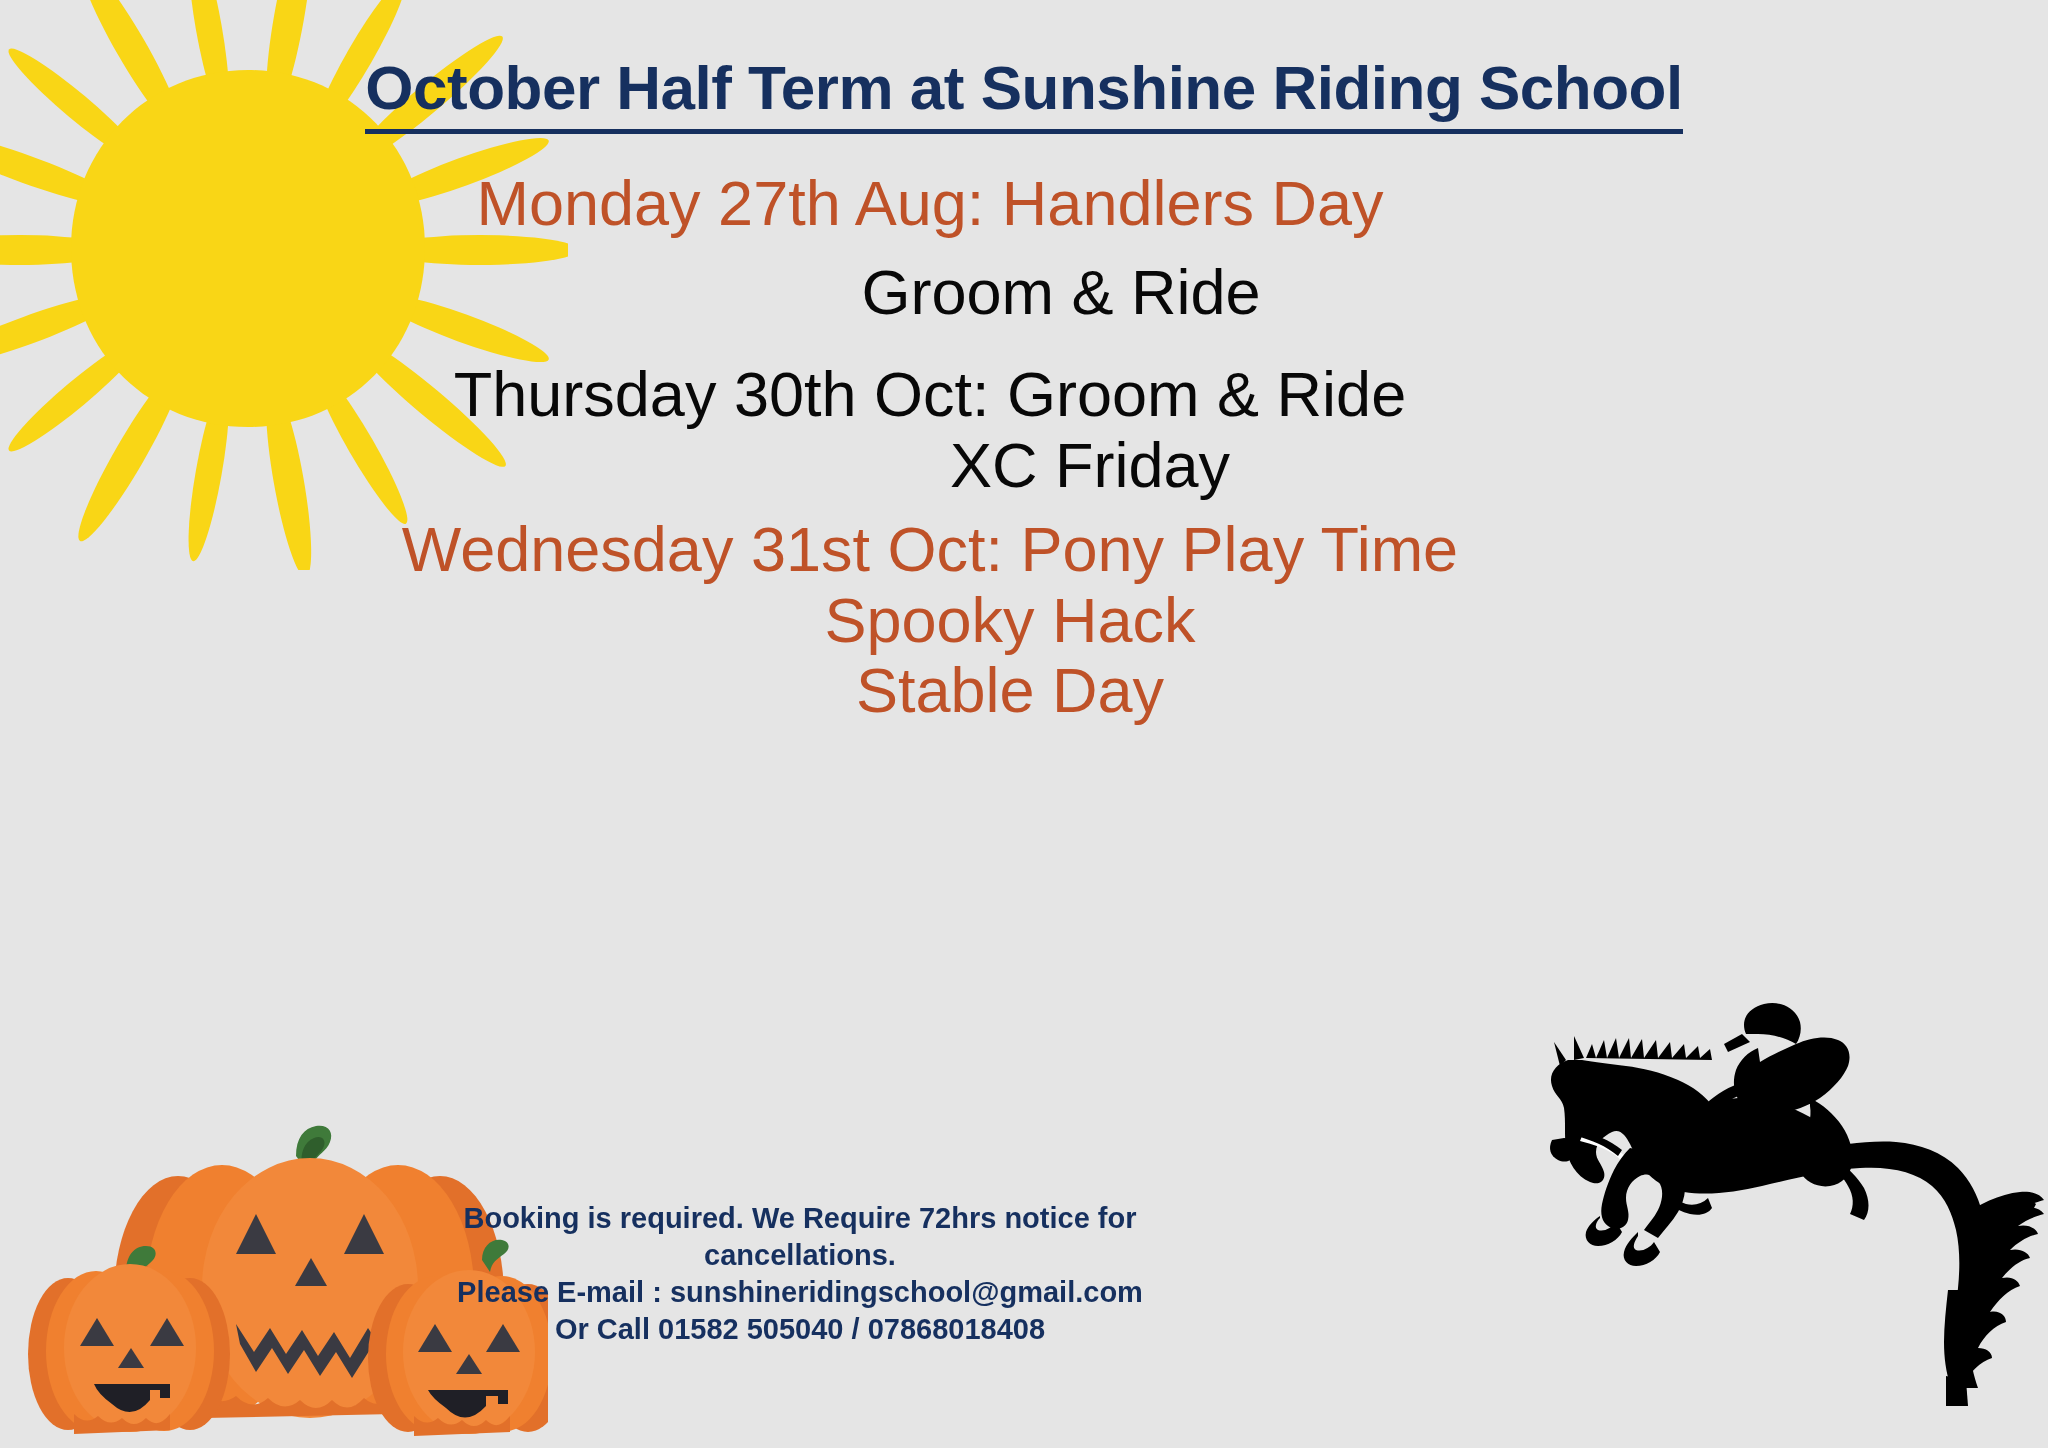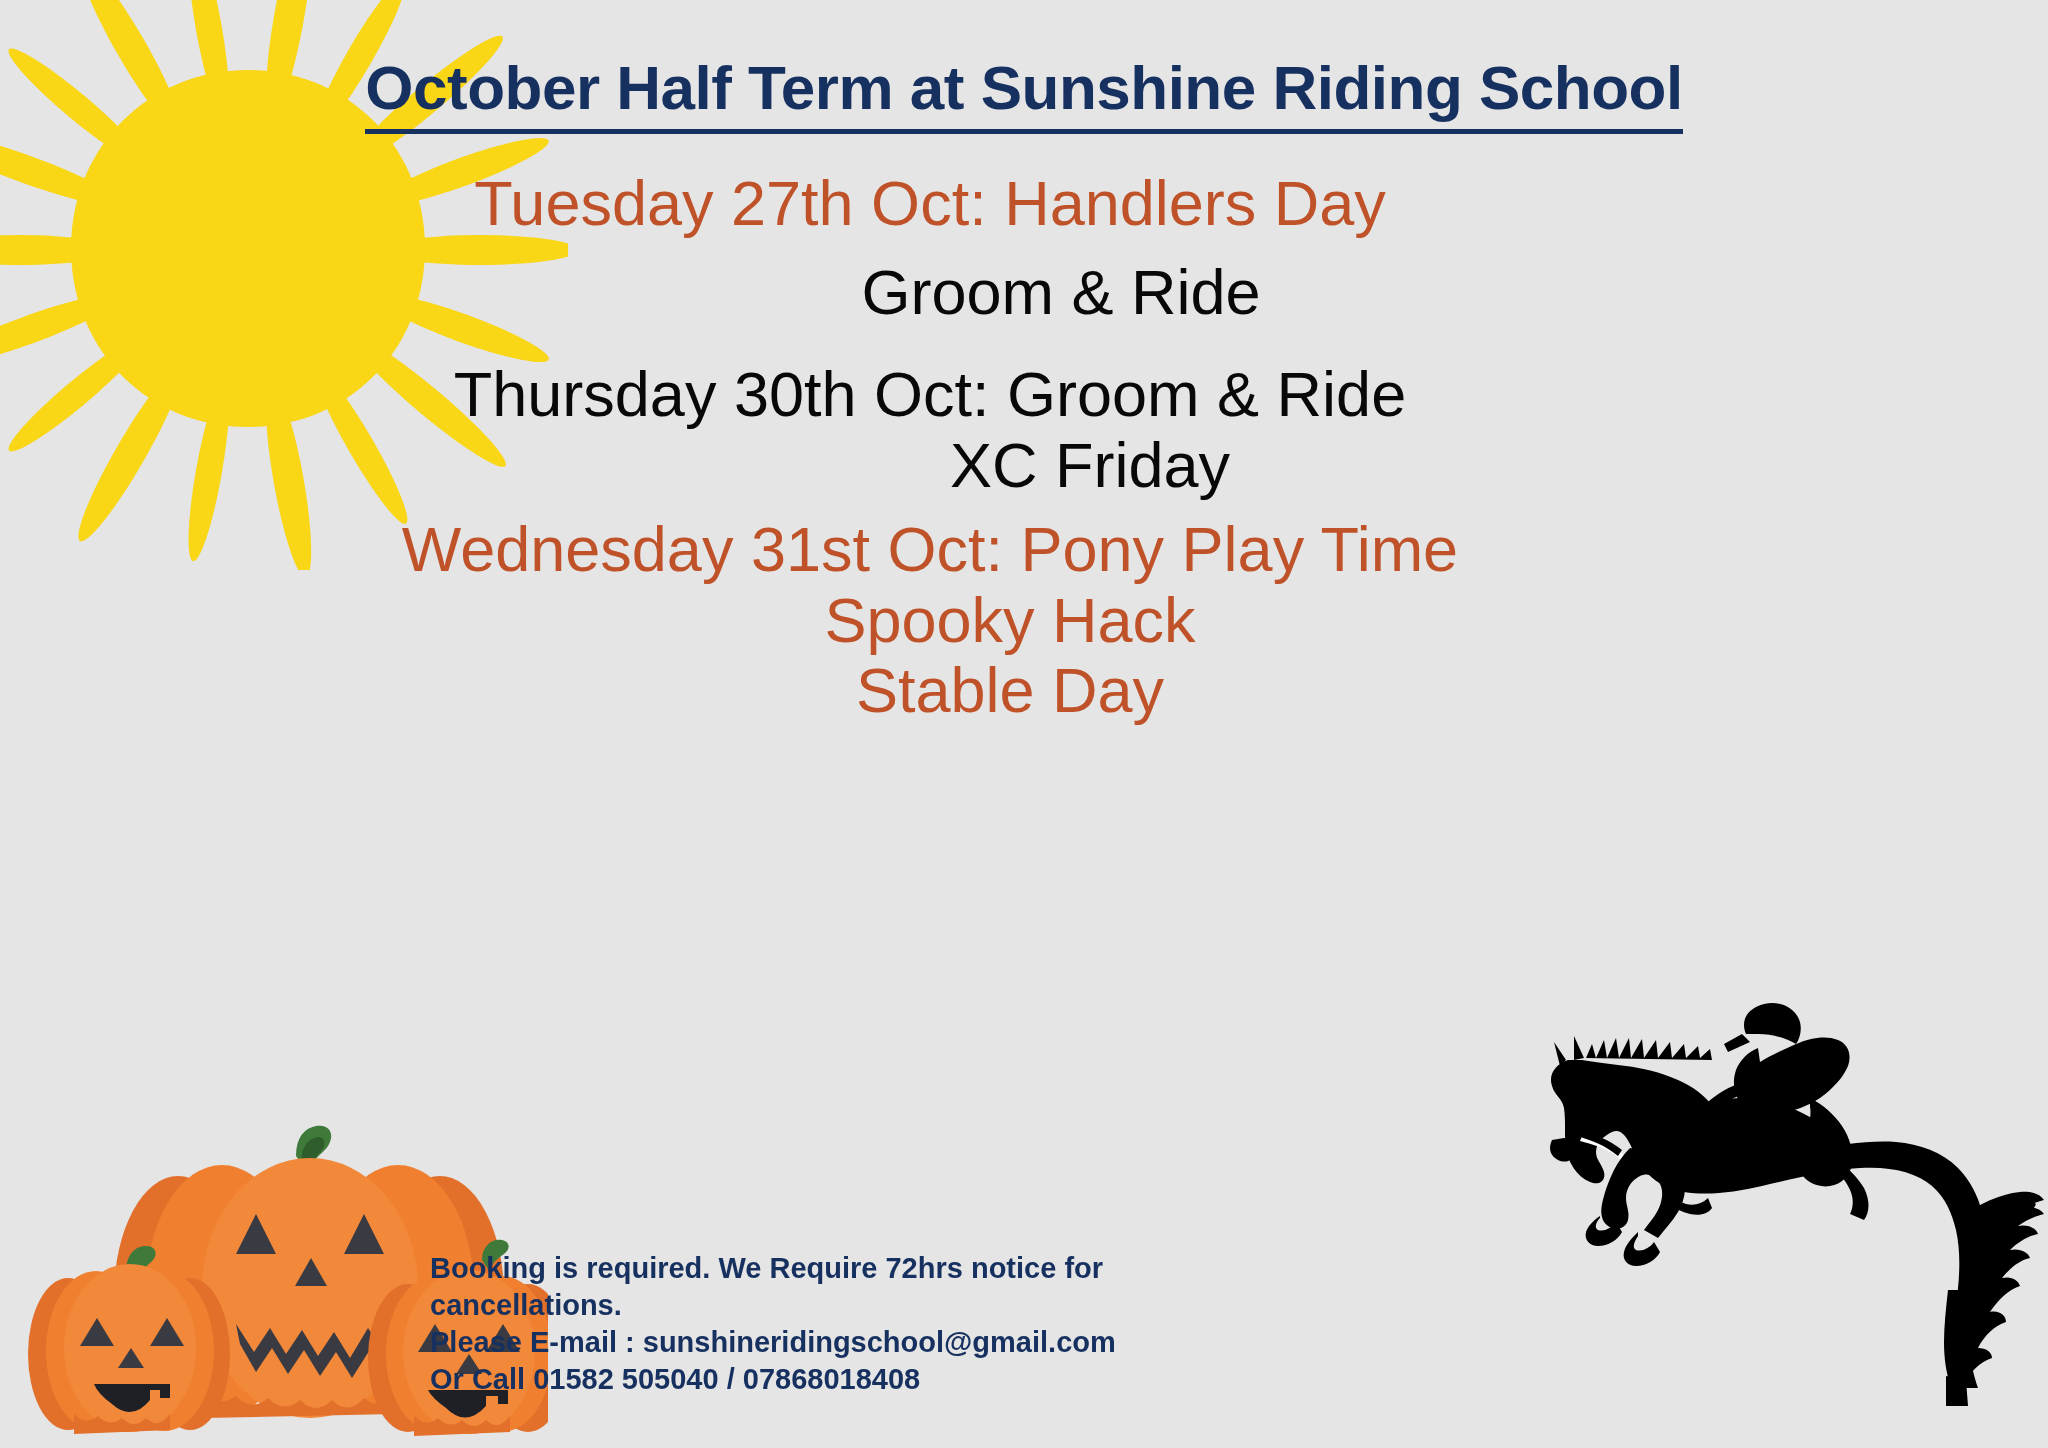--- a/index.html
+++ b/index.html
@@ -78,23 +78,23 @@
 
   
   .ind-1 { padding-left: 262px; }
   .ind-2 { padding-left: 320px; }
   .ind-3 { padding-left: 160px; }
 
   
   #contact {
     position: absolute;
     left: 430px;
-    top: 1250px;
+    top: 1200px;
     width: 740px;
-    text-align: left;
+    text-align: center;
     font-family: "Liberation Sans", sans-serif;
     font-weight: bold;
     font-size: 29px;
     line-height: 1.28;
     color: #16305f;
   }
   #contact .c-line { display: block; white-space: nowrap; }
   #contact .c-wrap { display: block; white-space: normal; }
 
   
@@ -192,21 +192,21 @@
     </svg>
   </div>
 
   <div id="poster-title">
     <span class="ul">October Half Term at Sunshine Riding School</span>
   </div>
 
   <div id="schedule">
 
     <div class="day-block">
-      <span class="day-line rust">Tuesday 27th Oct: Handlers Day</span>
+      <span class="day-line rust">Monday 27th Aug: Handlers Day</span>
     </div>
 
     <div class="gap-a"></div>
 
     <div class="day-block">
       <span class="day-line ink ind-1">Groom &amp; Ride</span>
     </div>
 
     <div class="gap-b"></div>
 

